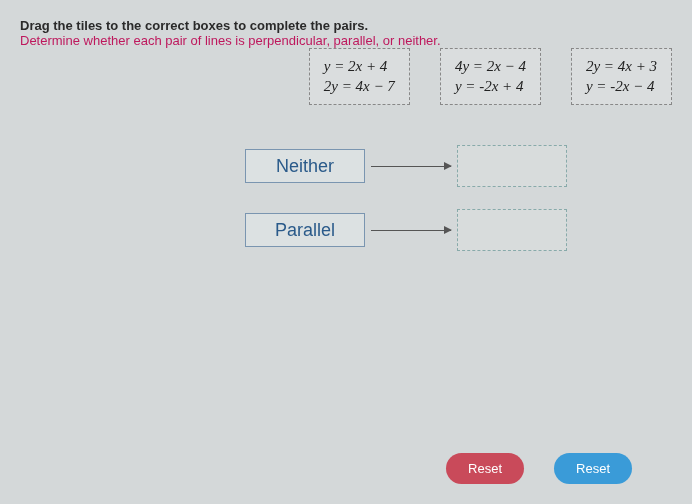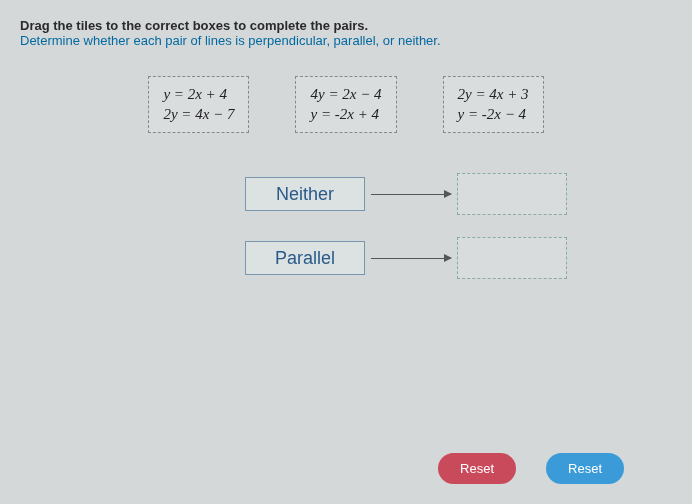--- a/index.html
+++ b/index.html
@@ -7,25 +7,25 @@
     width: 692px;
     height: 504px;
     background: #d4d8d9;
     font-family: Arial, sans-serif;
     font-size: 13px;
     color: #333;
     padding: 18px 20px;
     position: relative;
   }
   .instructions { font-weight: bold; color: #2a2a2a; }
-  .subinstr { color: #0369a1; margin-bottom: 28px; }
+  .subinstr { color: #be185d; }
   .tiles-row {
     display: flex;
-    gap: 46px;
-    justify-content: center;
+    gap: 30px;
+    justify-content: flex-end;
     margin-bottom: 40px;
   }
   .tile {
     border: 1px dashed #888;
     background: rgba(255,255,255,0.15);
     padding: 8px 14px;
     font-family: 'Times New Roman', serif;
     font-size: 15px;
     font-style: italic;
     color: #222;
@@ -73,21 +73,21 @@
   }
   .drop-slot {
     border: 1px dashed #8aa;
     width: 110px;
     height: 42px;
     background: rgba(255,255,255,0.1);
   }
   .buttons {
     position: absolute;
     bottom: 20px;
-    right: 68px;
+    right: 60px;
     display: flex;
     gap: 30px;
   }
   .btn {
     border: none;
     color: #fff;
     font-size: 13px;
     padding: 8px 22px;
     border-radius: 18px;
     cursor: pointer;

